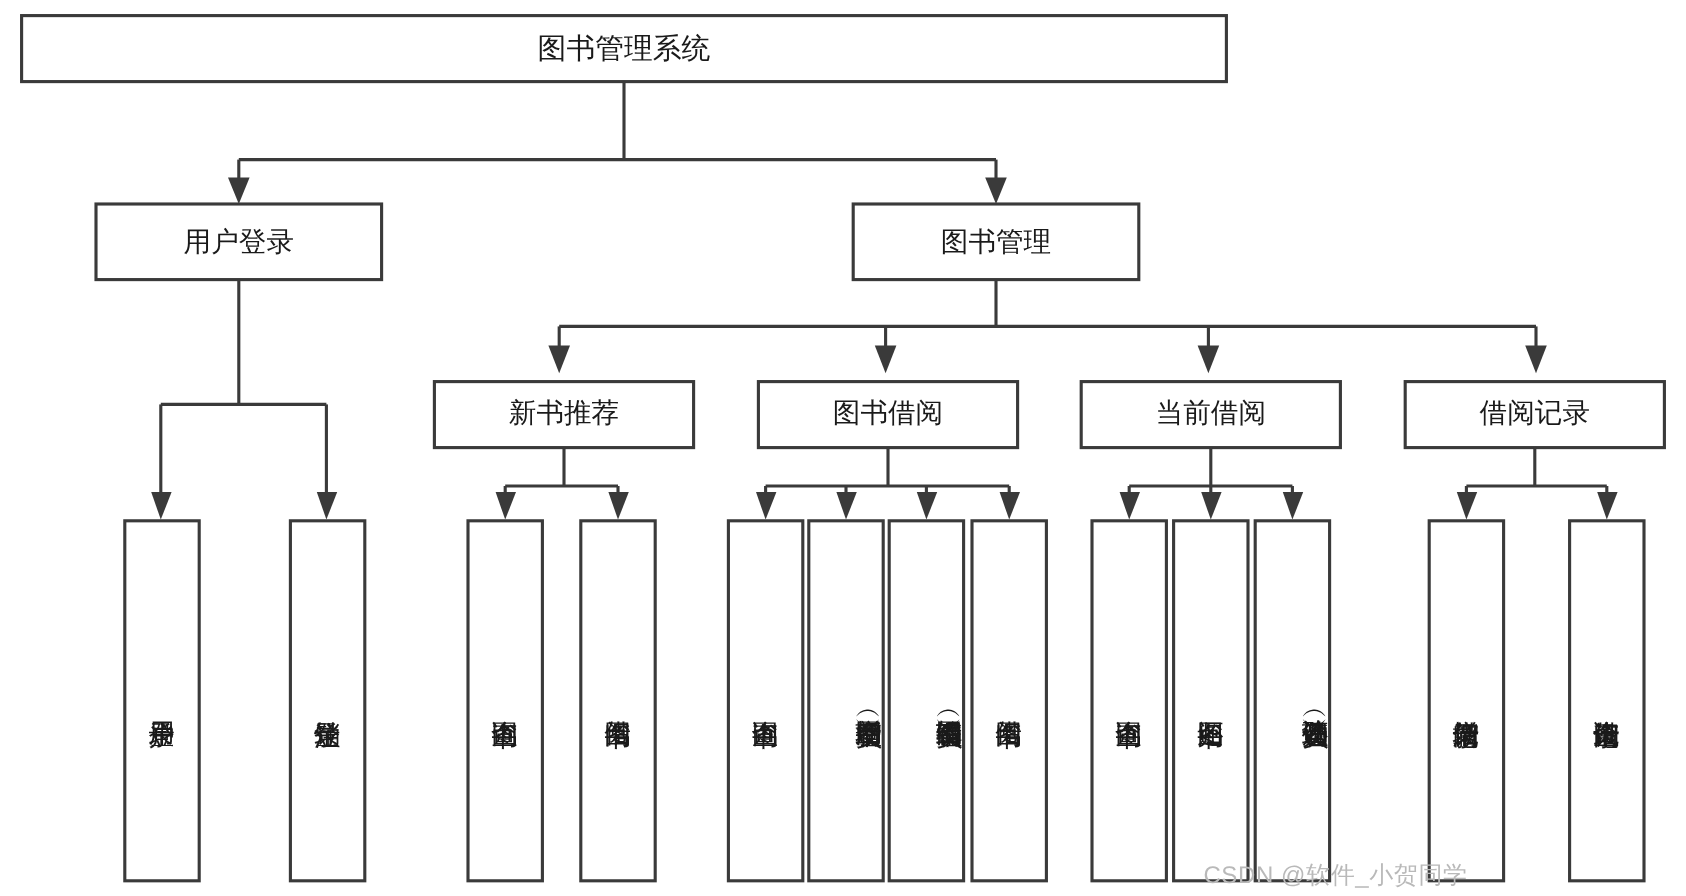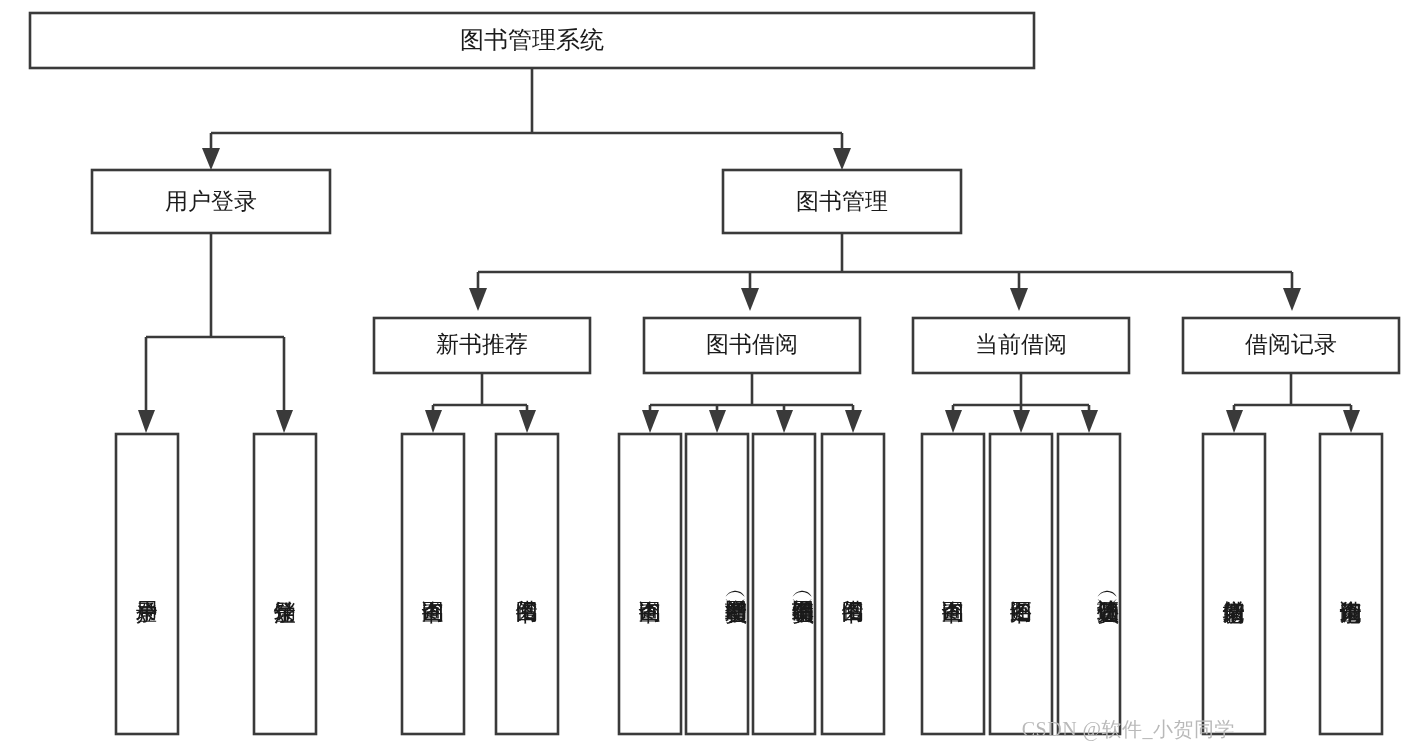--- a/index.html
+++ b/index.html
@@ -9,21 +9,21 @@
   }
   body {
     width: 1405px;
     height: 747px;
     font-family: "Liberation Sans", "DejaVu Sans", sans-serif;
     overflow: hidden;
     position: relative;
   }
   #diagram-root {
     position: absolute;
-    left: 12px;
+    left: 0;
     top: 0;
     width: 1231px;
     height: 747px;
   }
   svg.diagram-canvas {
     display: block;
     width: 1405px;
     height: 747px;
   }
   .node-box {
@@ -70,21 +70,21 @@
     display: flex;
     align-items: center;
     justify-content: center;
     pointer-events: none;
     user-select: none;
   }
   .watermark {
     position: absolute;
     right: 8px;
     bottom: 4px;
-    font-family: Liberation Serif, serif;
+    font-family: Liberation Sans, sans-serif;
     font-size: 20px;
     color: #b9b9b9;
     letter-spacing: 0.5px;
     white-space: nowrap;
     user-select: none;
   }
 </style>
 </head>
 <body>
 

